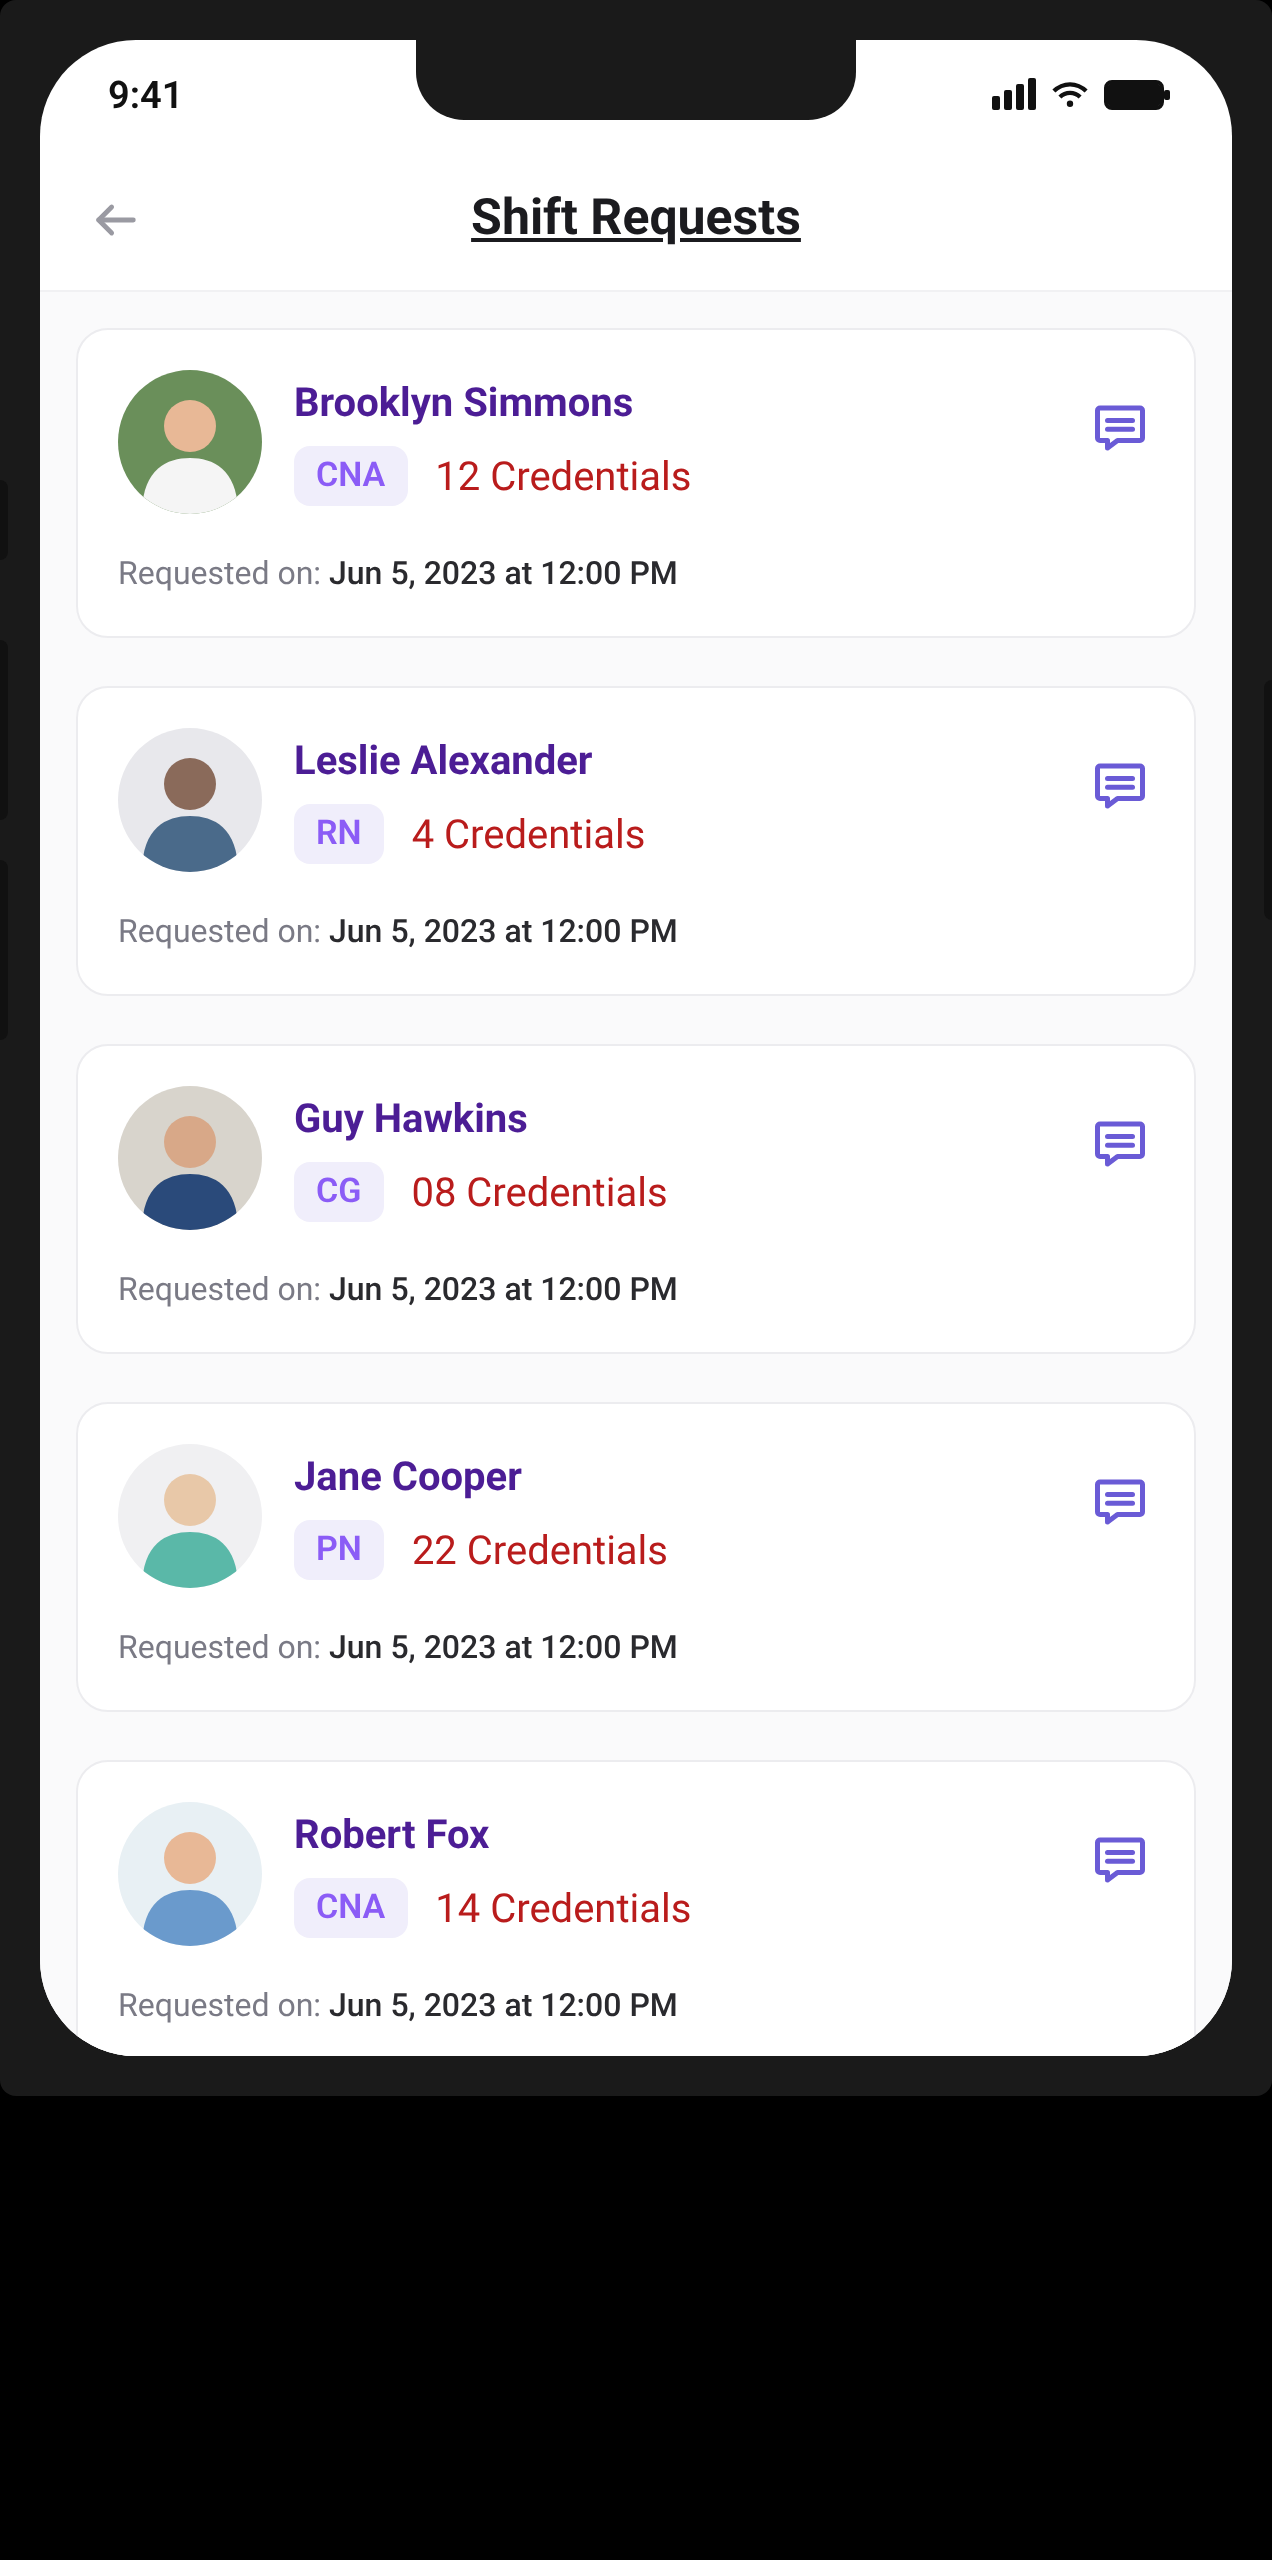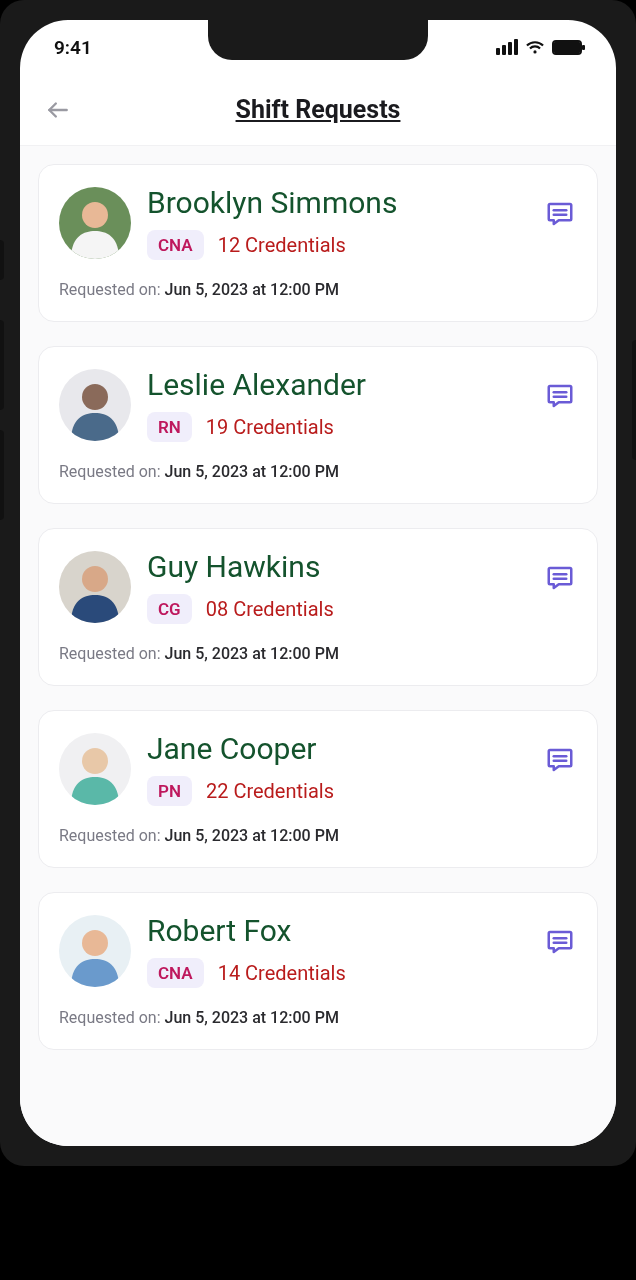--- a/index.html
+++ b/index.html
@@ -6,23 +6,23 @@
   body {
     font-family: -apple-system, BlinkMacSystemFont, "Segoe UI", Roboto, Helvetica, Arial, sans-serif;
     background: #000;
     width: 636px;
     height: 1280px;
     overflow: hidden;
   }
   .device-frame {
     position: relative;
     width: 636px;
-    height: 1166px;
+    height: 1048px;
     background: #1a1a1a;
-    border-radius: 24px;
+    border-radius: 8px;
     padding: 20px;
   }
   .side-btn {
     position: absolute;
     background: #111;
     border-radius: 4px;
   }
   .side-btn.left1 { left: -4px; top: 240px; width: 8px; height: 40px; }
   .side-btn.left2 { left: -4px; top: 320px; width: 8px; height: 90px; }
   .side-btn.left3 { left: -4px; top: 430px; width: 8px; height: 90px; }
@@ -118,29 +118,29 @@
   }
   .avatar {
     width: 72px; height: 72px; border-radius: 50%;
     flex-shrink: 0;
     display: flex; align-items: center; justify-content: center;
     overflow: hidden;
   }
   .avatar svg { width: 100%; height: 100%; }
   .info { flex: 1; min-width: 0; }
   .name {
-    font-size: 30px;
-    font-weight: 400;
-    color: #14532d;
+    font-size: 20px;
+    font-weight: 700;
+    color: #4c1d95;
     margin-bottom: 10px;
   }
   .meta-row { display: flex; align-items: center; gap: 14px; }
   .role-badge {
     background: #f0eefb;
-    color: #be185d;
+    color: #8b5cf6;
     font-weight: 600;
     font-size: 17px;
     padding: 5px 11px;
     border-radius: 8px;
   }
   .credentials {
     color: #b91c1c;
     font-size: 20px;
   }
   .chat-btn {
@@ -233,21 +233,21 @@
               <svg viewBox="0 0 72 72">
                 <rect width="72" height="72" fill="#e8e8ec"></rect>
                 <circle cx="36" cy="28" r="13" fill="#8a6a5a"></circle>
                 <path d="M12 72 C12 50 24 44 36 44 C48 44 60 50 60 72 Z" fill="#4a6a8a"></path>
               </svg>
             </div>
             <div class="info">
               <div class="name">Leslie Alexander</div>
               <div class="meta-row">
                 <span class="role-badge">RN</span>
-                <span class="credentials">19 Credentials</span>
+                <span class="credentials">4 Credentials</span>
               </div>
             </div>
             <div class="chat-btn">
               <span><svg width="30" height="30" viewBox="0 0 24 24" fill="none" stroke="#6a5bd6" stroke-width="2" stroke-linecap="round" stroke-linejoin="round">
                   <path d="M20 4H4a1 1 0 00-1 1v11a1 1 0 001 1h3v3l4-3h9a1 1 0 001-1V5a1 1 0 00-1-1z"></path>
                   <line x1="7" y1="9" x2="17" y2="9"></line>
                   <line x1="7" y1="12.5" x2="17" y2="12.5"></line>
                 </svg></span>
             </div>
           </div>

